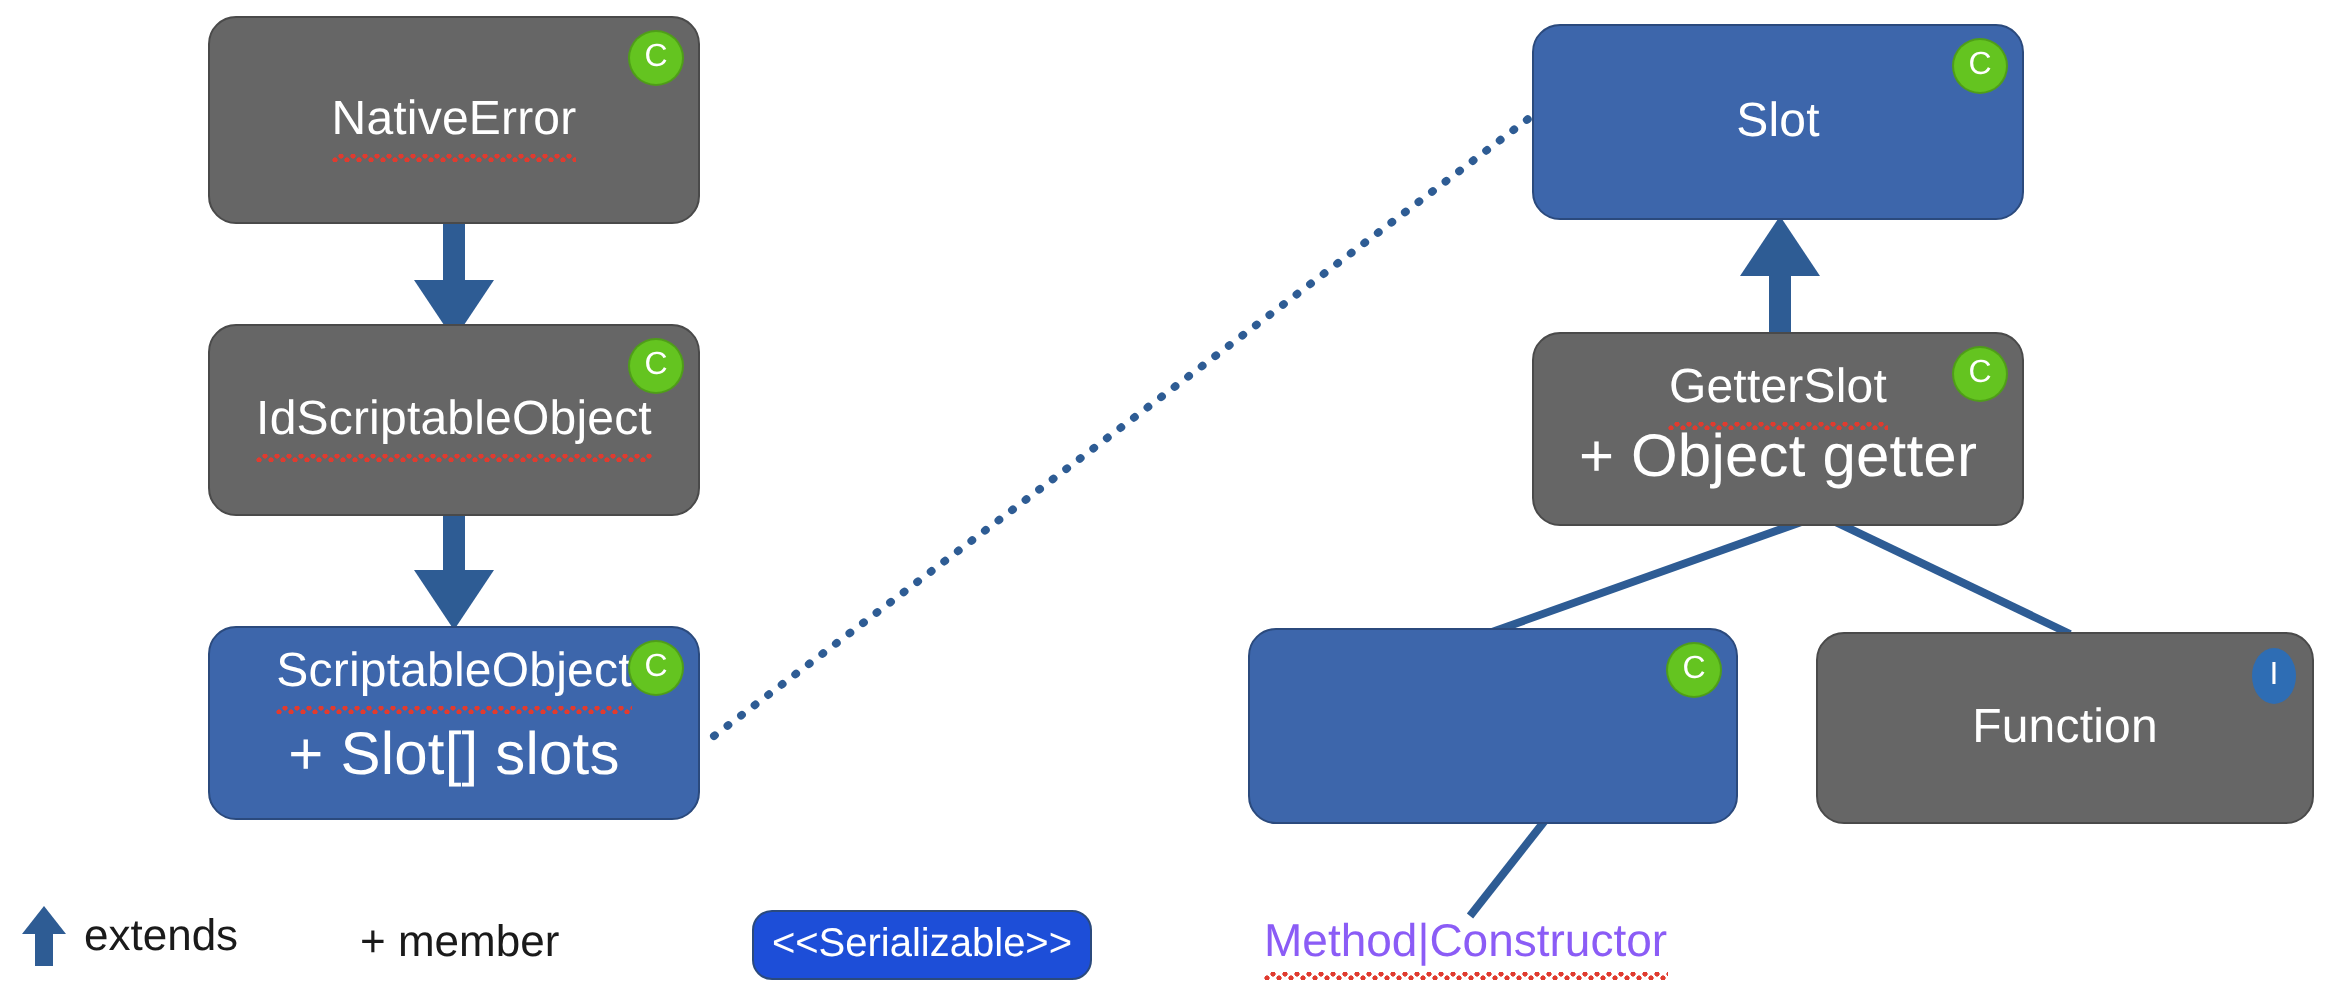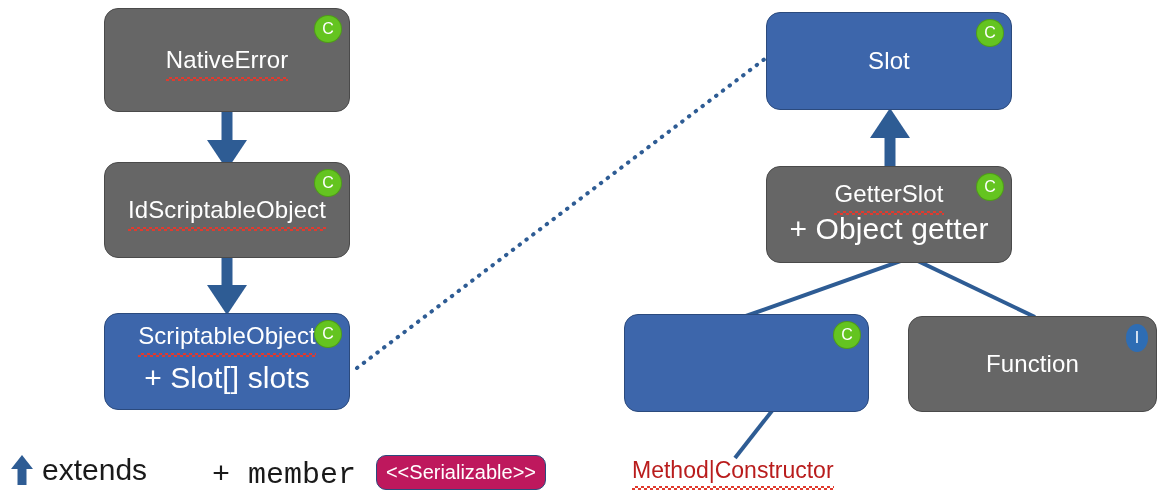--- a/index.html
+++ b/index.html
@@ -96,39 +96,39 @@
     z-index: 3;
   }
   .badge.c { background: #64c420; box-shadow: 0 0 0 1px #4f9e18; }
   .badge.i { background: #2e6db4; width: 22px; height: 28px; border-radius: 50%; box-shadow: none; }
 
   
   .free-label {
     position: absolute;
     font-size: 23px;
     line-height: 28px;
-    color: #b91c1c;
+    color: #8b5cf6;
     white-space: nowrap;
     z-index: 2;
   }
 
   
   .legend-item {
     position: absolute;
     display: flex;
     align-items: center;
     gap: 8px;
-    font-size: 30px;
+    font-size: 22px;
     color: #1a1a1a;
     z-index: 2;
     white-space: nowrap;
   }
   .legend-chip {
     position: absolute;
-    background: #be185d;
+    background: #1d4ed8;
     border: 1px solid #2b4a7d;
     border-radius: 10px;
     color: #ffffff;
     font-size: 20px;
     display: flex;
     align-items: center;
     justify-content: center;
     z-index: 2;
     white-space: nowrap;
   }
@@ -213,21 +213,21 @@
   <div class="free-label u sq" style="left:632px; top:456px;">Method|Constructor</div>
 
   <div class="legend-item" style="left:10px; top:453px;">
     <svg width="24" height="30" viewBox="0 0 24 30">
       <line x1="12" y1="30" x2="12" y2="12" stroke="#2e5c94" stroke-width="9"></line>
       <polygon points="12,0 1,14 23,14" fill="#2e5c94"></polygon>
     </svg>
     <span>extends</span>
   </div>
 
-  <div class="legend-item" style="left:212px; top:458px;font-family:Liberation Mono, monospace;">
+  <div class="legend-item" style="left:180px; top:458px;">
     <span>+  member</span>
   </div>
 
   <div class="legend-chip" style="left:376px; top:455px; width:168px; height:33px;">
     <span>&lt;&lt;Serializable&gt;&gt;</span>
   </div>
 
 </div>
 
 </body></html>

